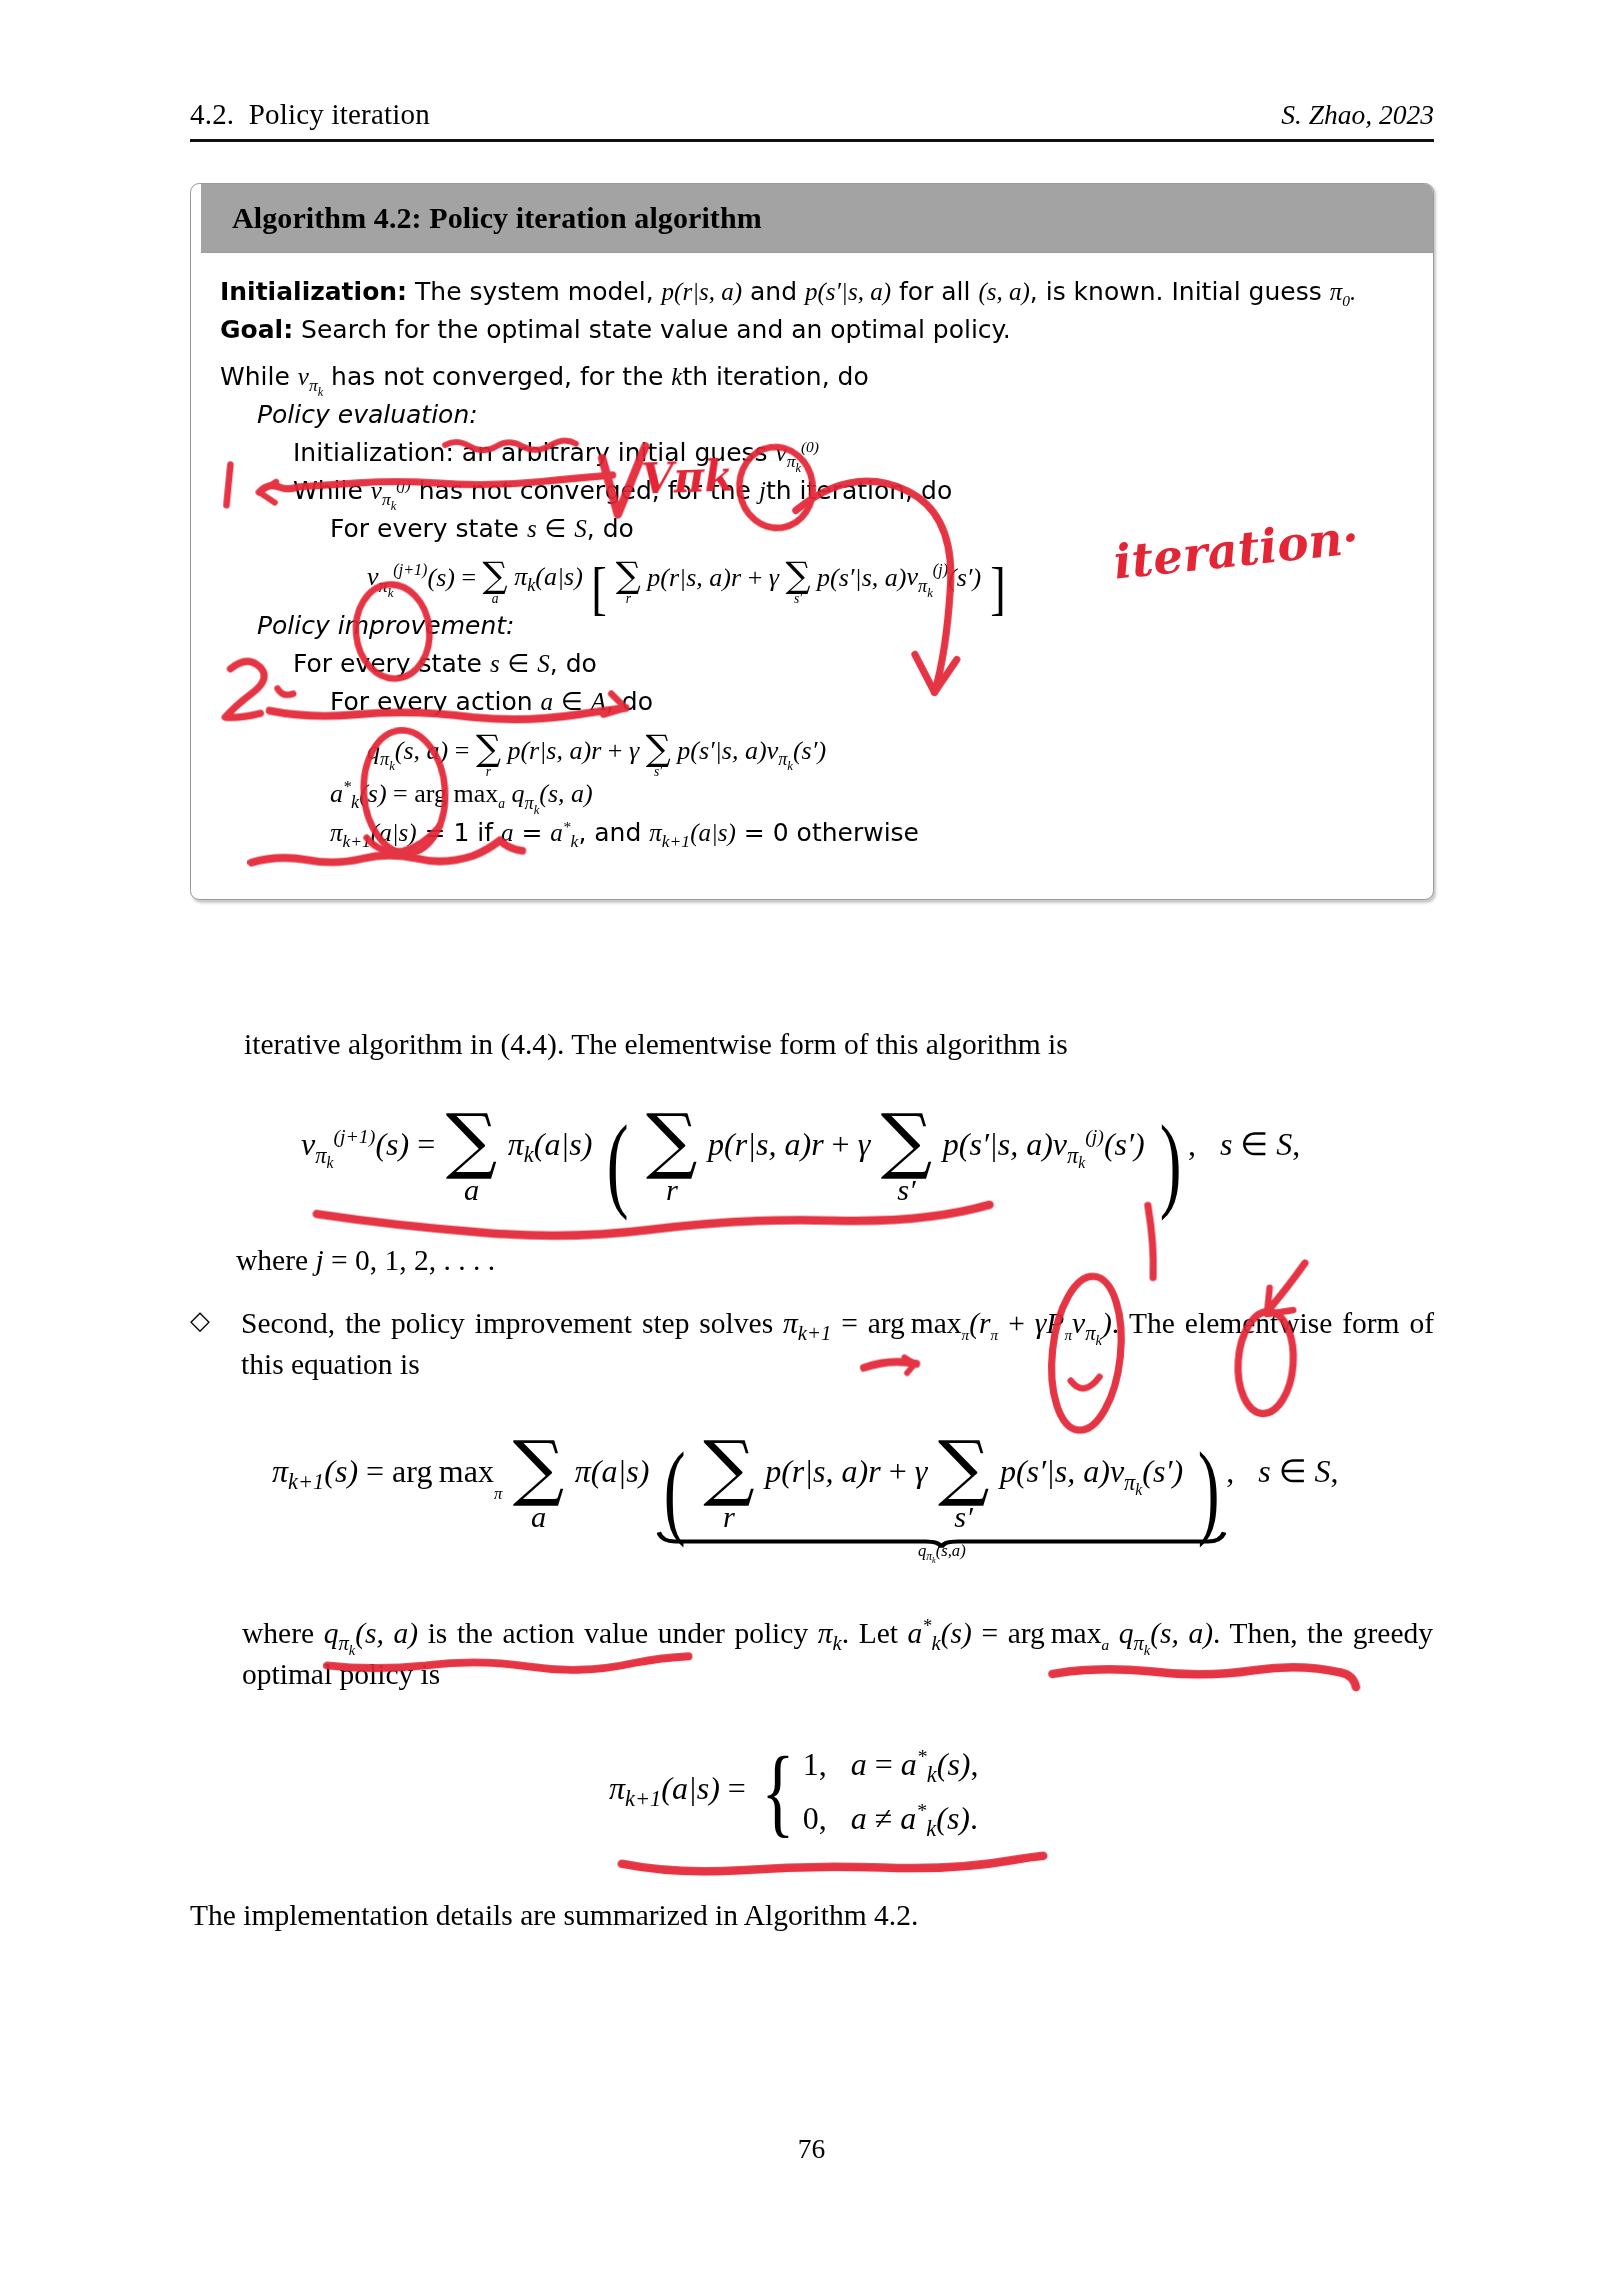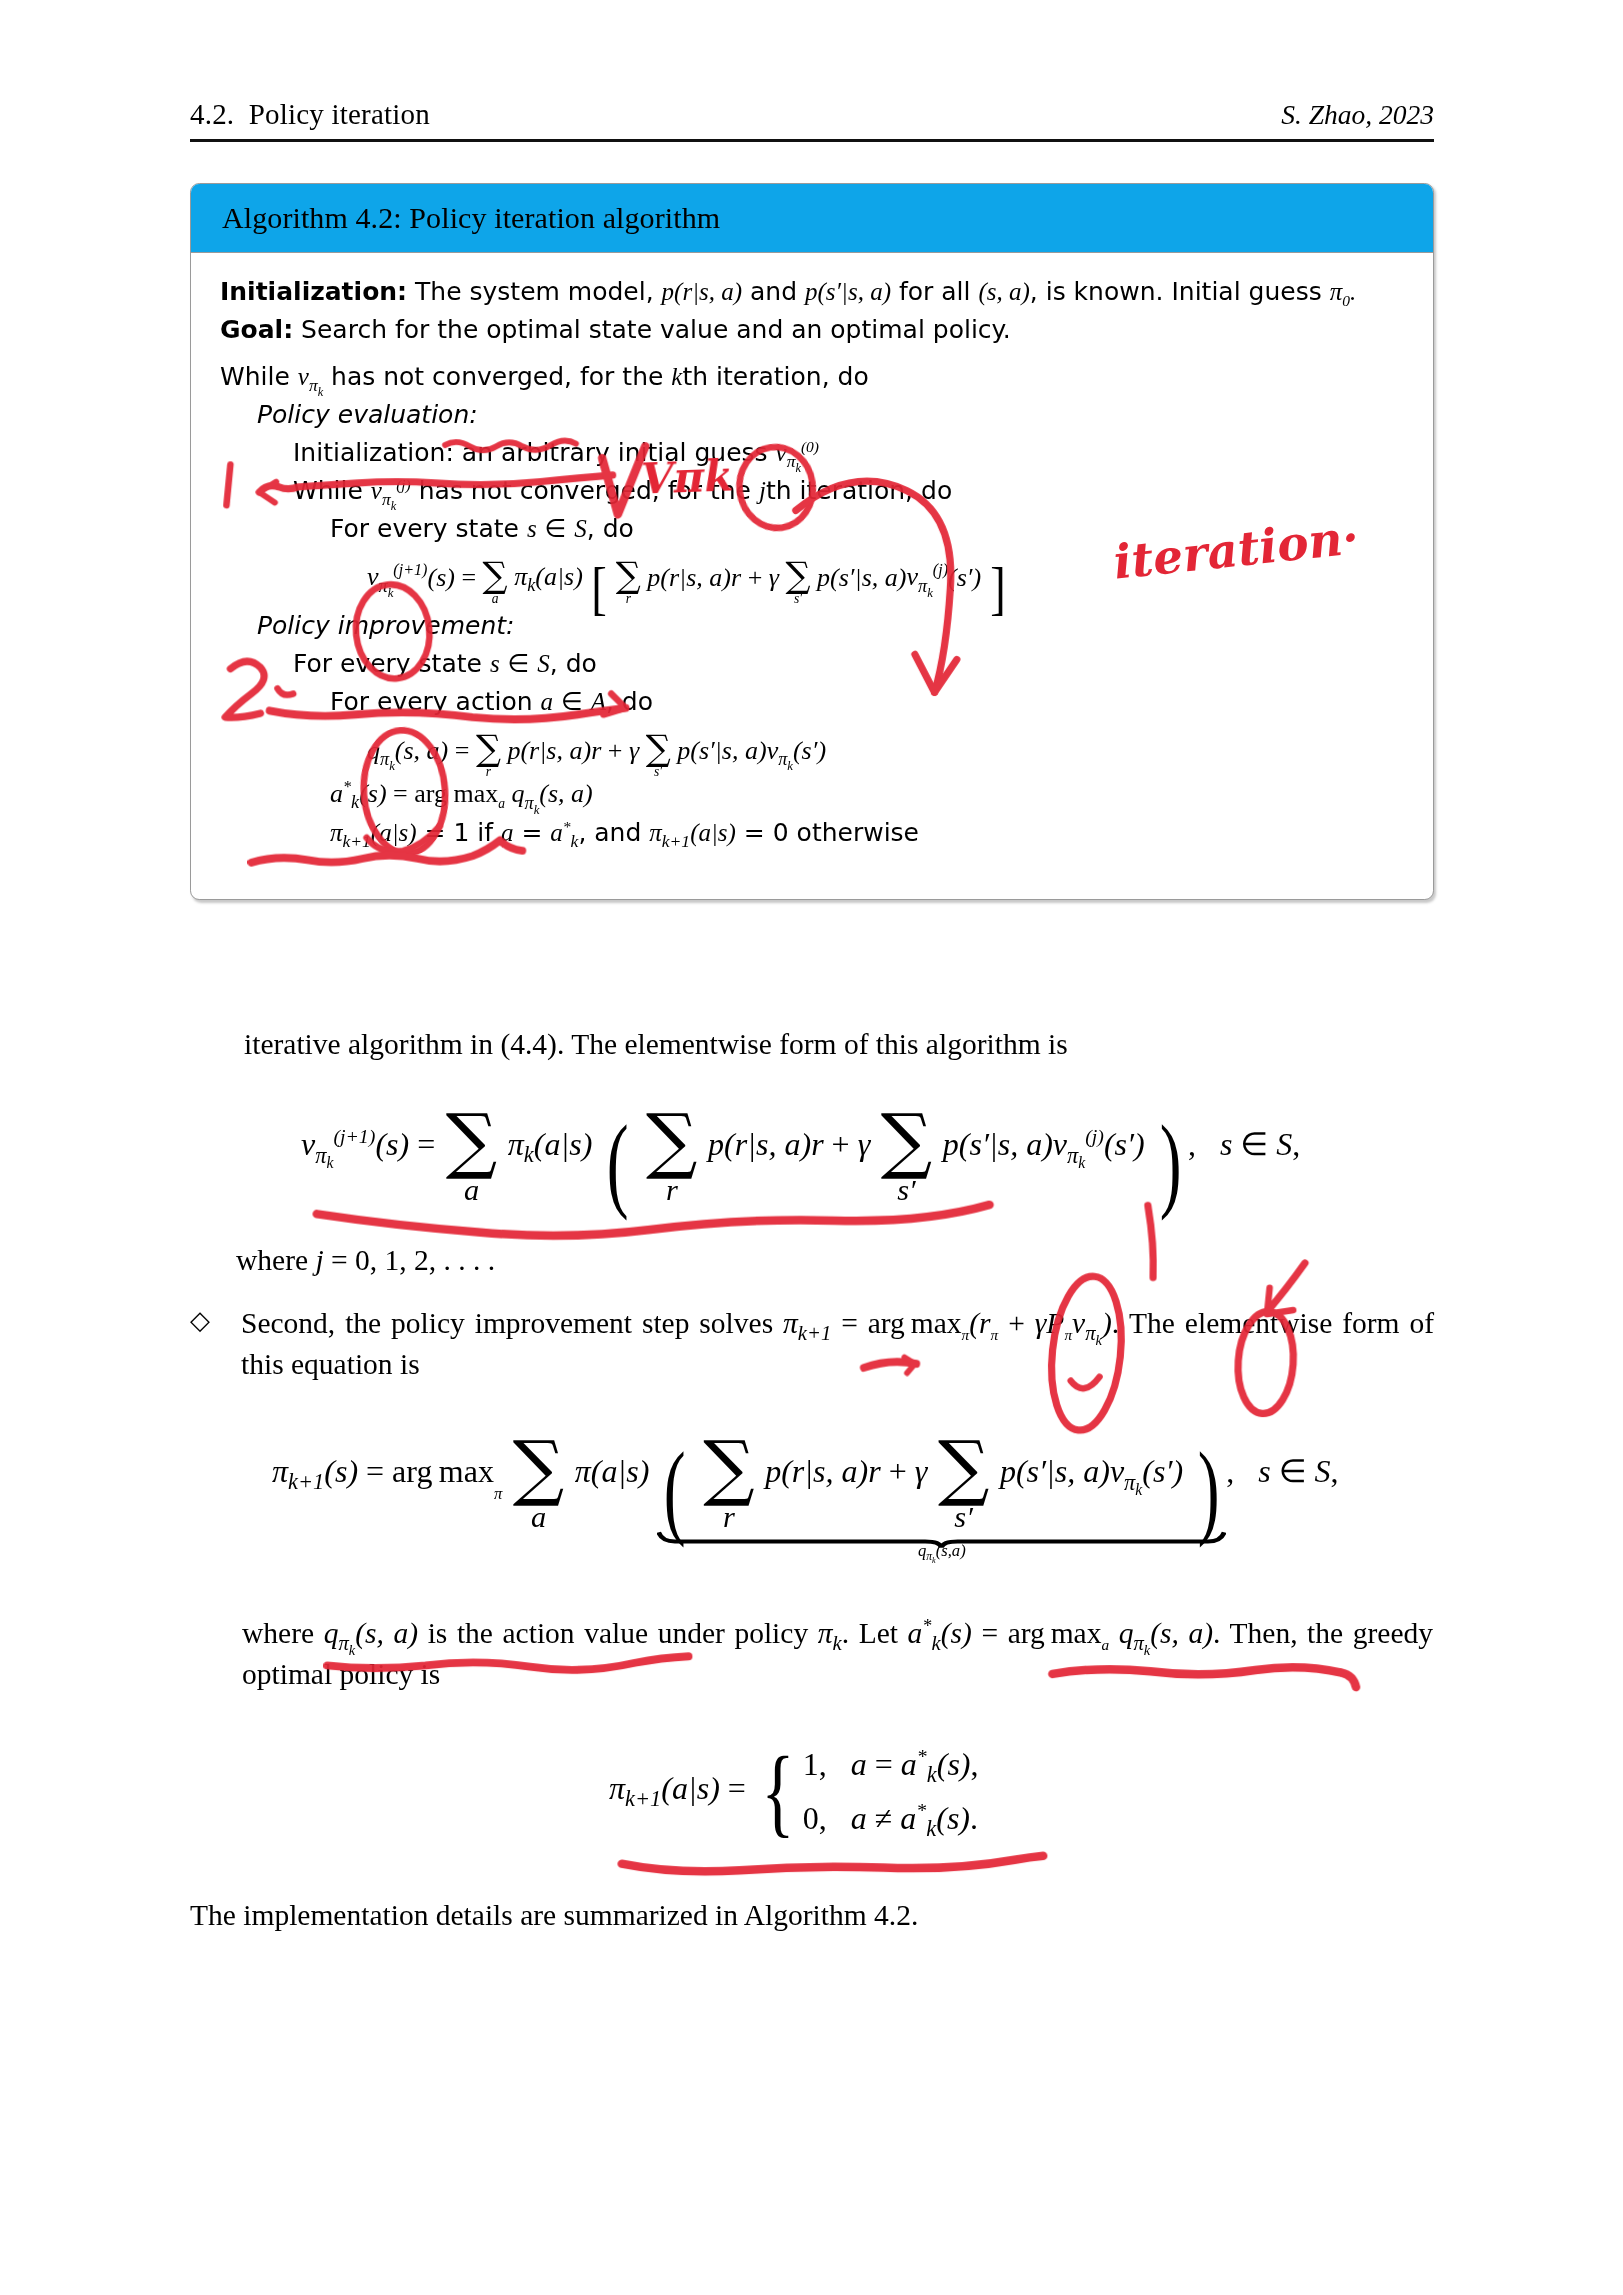--- a/index.html
+++ b/index.html
@@ -53,26 +53,27 @@
     top: 183px;
     width: 1244px;
     border: 1.3px solid #9a9a9a;
     border-radius: 9.2px;
     background: #ffffff;
     box-shadow: 2px 2.6px 2.6px rgba(0,0,0,0.22);
     box-sizing: border-box;
     overflow: hidden;
   }
   .algbox-title {
-    background: #0ea5e9;
+    background: #a3a3a3;
     border-bottom: 1.3px solid #9a9a9a;
     padding: 17px 0 17px 31px;
-    font-weight: normal;
+    font-weight: bold;
     font-size: 30px;
     letter-spacing: 0.1px;
+    margin-left: 10px;
   }
   .algbox-body {
     padding: 19.6px 29px 47px 29px;
     font-family: "DejaVu Sans", sans-serif;
     font-size: 25px;
     line-height: 1.52;
     position: relative;
   }
   .algbox-body .lbl { font-weight: bold; }
   .ind1 { padding-left: 37px; }
@@ -379,20 +380,21 @@
         <div>
           <span class="mu">0,</span>
           &nbsp;&nbsp;<span class="mi">a</span> ≠ <span class="mi nest">a<sup>*</sup><sub>k</sub>(s)</span>.
         </div>
       </span>
     </span>
   </div>
 
   <div class="body-text" style="left:190px; top:1895px; width:1244px;">The implementation details are summarized in Algorithm 4.2.</div>
 
+  <div class="page-number">76</div>
 
   <div class="ink-layer">
 
     <svg width="1623" height="2295" viewBox="0 0 2480 3507" style="position:absolute;left:0;top:0">
       <g fill="none" stroke="#e32636" stroke-linecap="round" stroke-linejoin="round" opacity="0.93">
 
         <path d="M680,680 q18,-10 38,2 q20,12 40,0 q20,-12 40,0 q22,12 44,-2 q20,-12 38,-2" stroke-width="9"></path>
 
         <path d="M396,752 q12,-14 30,-8 q14,6 30,0 l90,-6 q60,-4 120,0 q80,6 160,-2 q60,-6 110,-10" stroke-width="11"></path>
 

